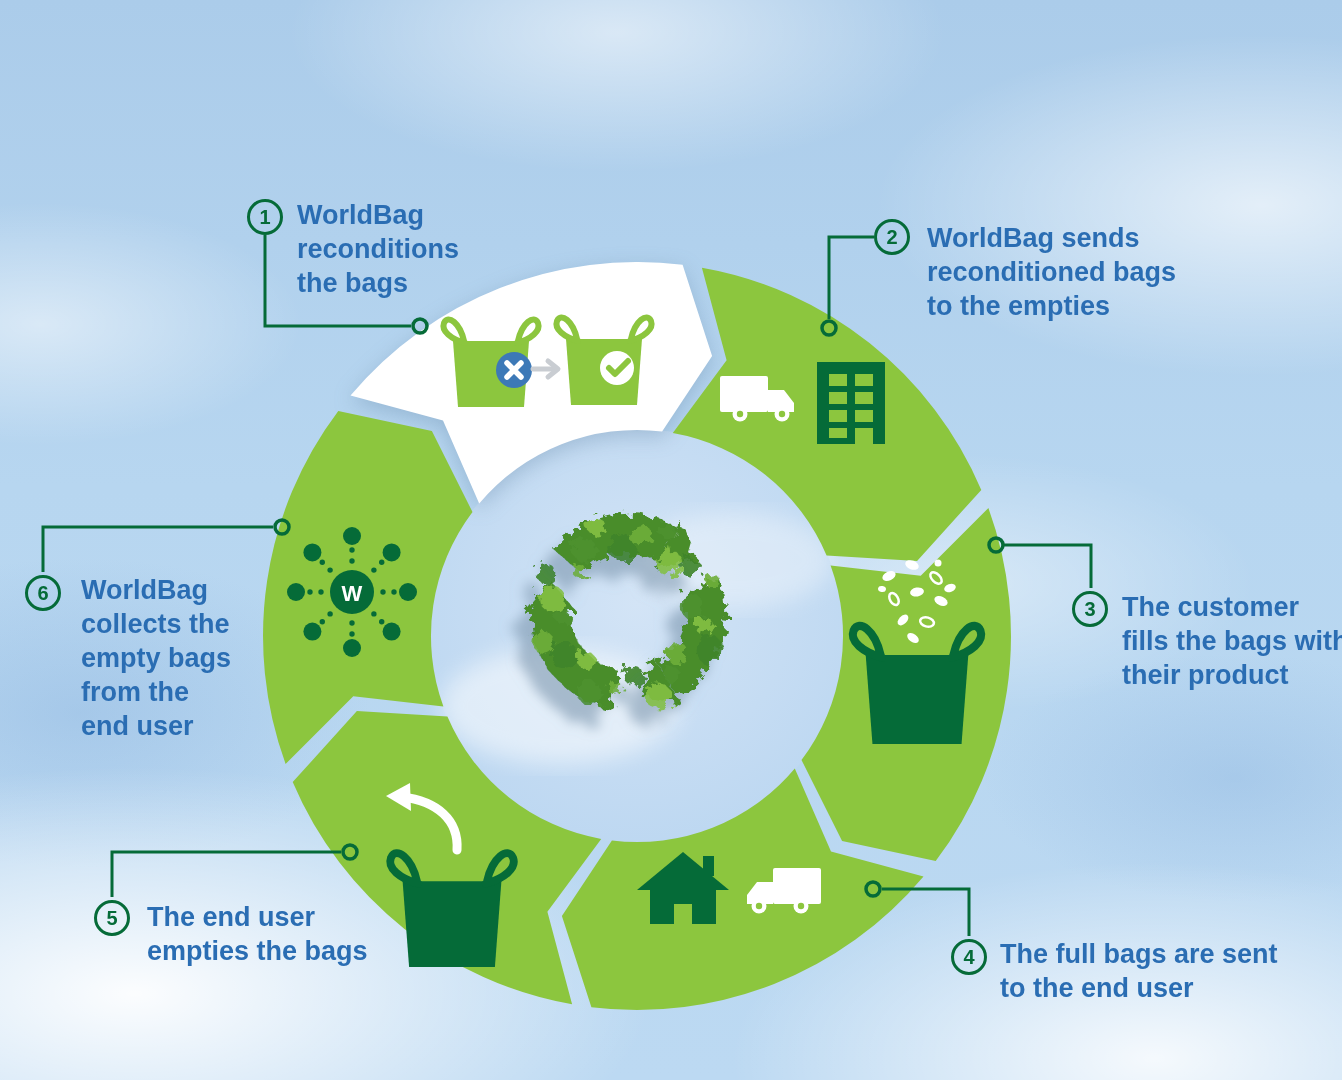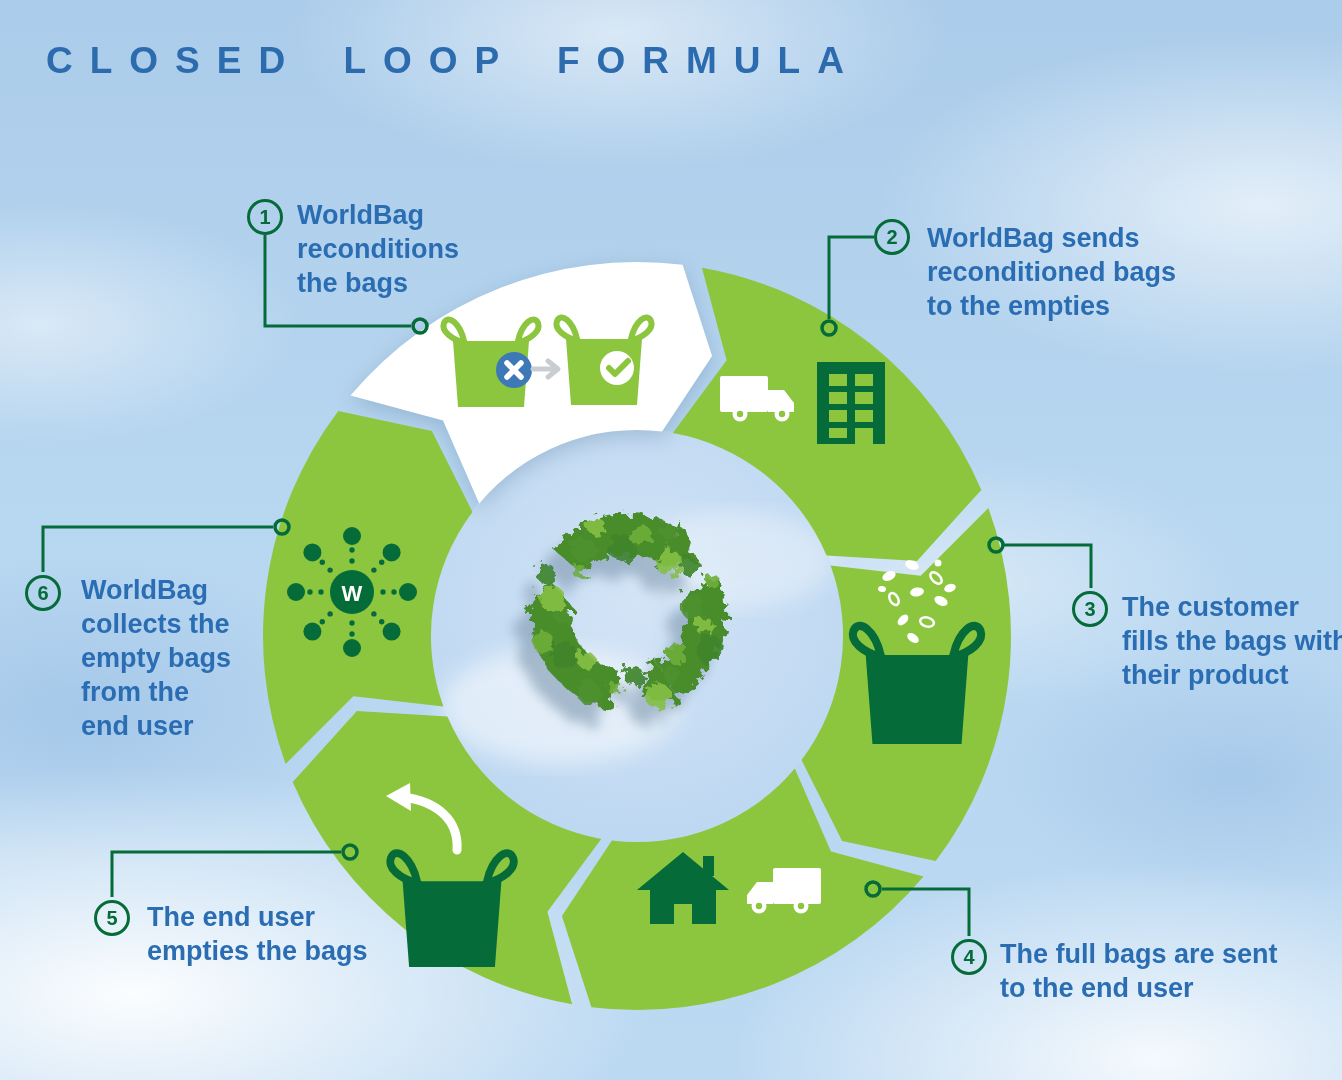--- a/index.html
+++ b/index.html
@@ -28,21 +28,20 @@
     color:#2a6db3;white-space:pre;}
   .conn{stroke:#056b38;stroke-width:3;fill:none;}
   .conn-ring{stroke:#056b38;stroke-width:3.5;fill:none;}
   .seg-white{filter:drop-shadow(0 6px 10px rgba(80,115,150,.30));}
 </style>
 </head>
 <body>
 
 <div class="stage">
 
-  <h1 class="title">CLOSED LOOP FORMULA</h1>
 
   <svg class="scene" width="1342" height="1080" viewBox="0 0 1342 1080">
     <defs>
       <radialGradient id="discGrad" cx="50%" cy="42%" r="62%">
         <stop offset="0%" stop-color="#d3e4f6"></stop>
         <stop offset="100%" stop-color="#bcd7f1"></stop>
       </radialGradient>
       <filter id="soft">
           <feGaussianBlur stdDeviation="11"></feGaussianBlur>
         </filter>

